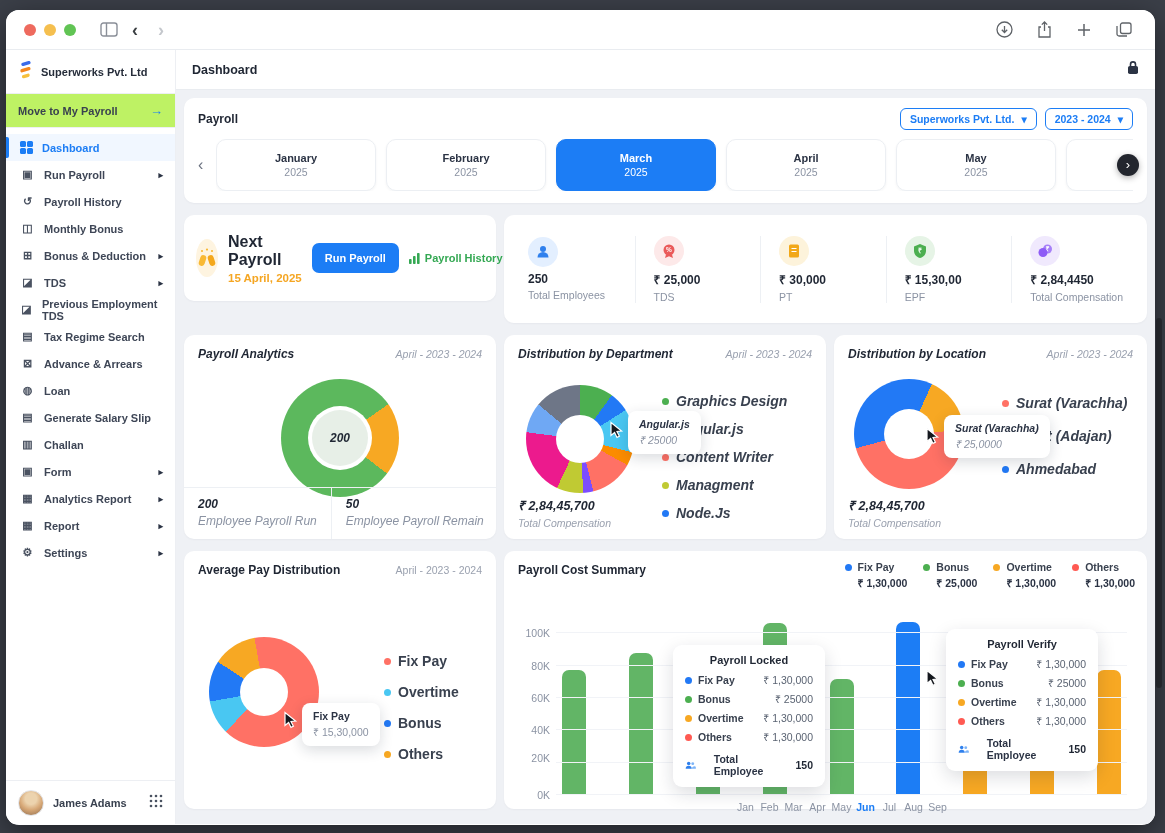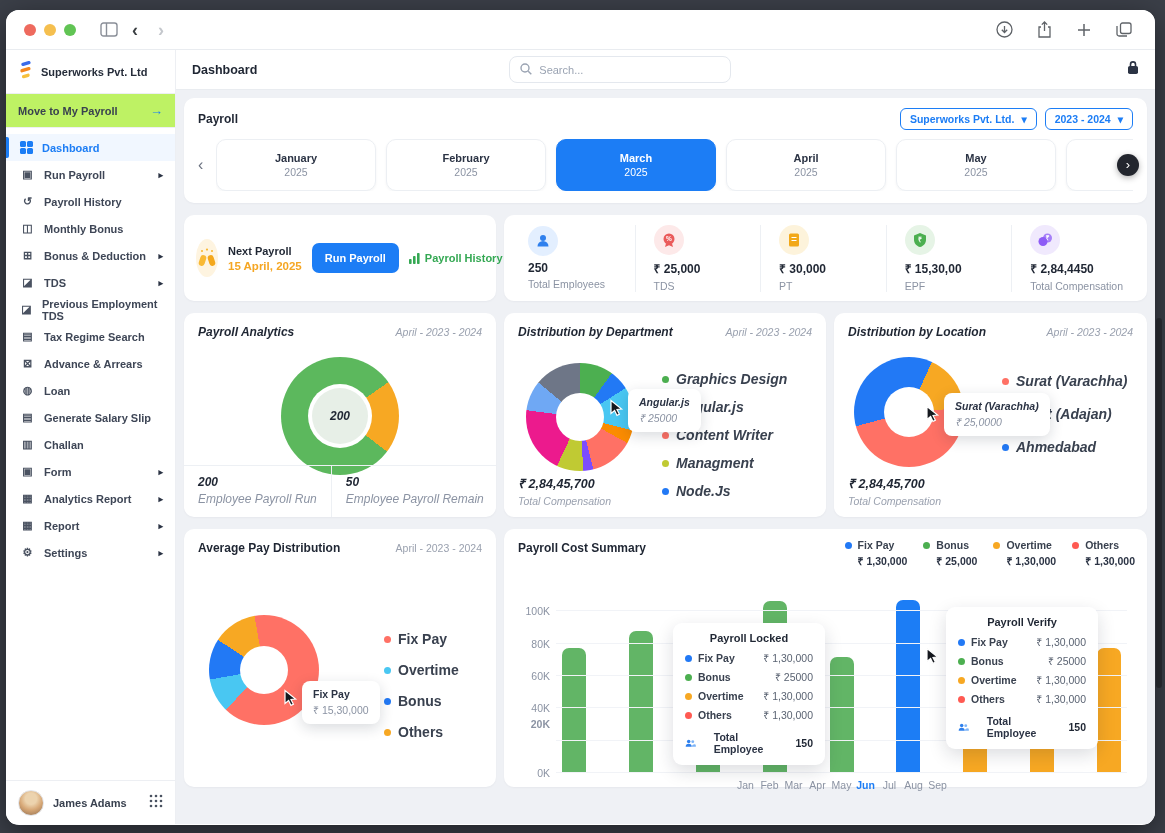--- a/index.html
+++ b/index.html
@@ -63,25 +63,25 @@
   .month-card { flex:0 0 160px; height:52px; border:1px solid #ECEFF3; border-radius:10px; background:#fff; box-shadow:0 1px 3px rgba(20,30,50,.05); display:flex; flex-direction:column; align-items:center; justify-content:center; gap:2px; cursor:pointer; }
   .month-card .mn { font-size:11px; font-weight:bold; color:#2B3344; }
   .month-card .my { font-size:10.5px; color:#8B93A3; }
   .month-card.active { background:#1C7DF5; border-color:#1C7DF5; }
   .month-card.active .mn, .month-card.active .my { color:#fff; }
   .car-next { position:absolute; right:8px; top:50%; margin-top:3px; width:22px; height:22px; border-radius:50%; background:#23262E; color:#fff; display:flex; align-items:center; justify-content:center; font-size:13px; cursor:pointer; box-shadow:0 2px 6px rgba(0,0,0,.3); z-index:5; }
 
   
   .next-card { width:312px; height:86px; display:flex; align-items:center; gap:10px; padding:0 12px; }
   .np-ic { width:38px; height:38px; border-radius:50%; background:#FEF4E0; display:flex; align-items:center; justify-content:center; }
-  .np-label { font-size:11px; font-weight:bold; color:#1F2633; }
+  .np-label { font-size:16px; font-weight:bold; color:#1F2633; }
   .np-date { font-size:11.5px; font-weight:bold; color:#F5A623; margin-top:3px; white-space:nowrap; }
   .btn-run { background:#1C7DF5; color:#fff; font-size:11px; font-weight:bold; border:none; border-radius:7px; padding:9px 13px; cursor:pointer; white-space:nowrap; }
   .link-history { display:flex; align-items:center; gap:5px; color:#34A853; font-size:11px; font-weight:bold; cursor:pointer; white-space:nowrap; }
-  .stats-card { flex:1; height:86px; display:flex; align-items:center; padding:0 6px; }
+  .stats-card { flex:1; height:108px; display:flex; align-items:center; padding:0 6px; }
   .stat { flex:1; padding:0 18px; display:flex; flex-direction:column; gap:3px; }
   .stat + .stat { border-left:1px solid #EDF0F4; }
   .st-ic { width:30px; height:30px; border-radius:50%; display:flex; align-items:center; justify-content:center; margin-bottom:2px; }
   .st-val { font-size:12px; font-weight:bold; color:#1F2633; white-space:nowrap; }
   .st-lab { font-size:10.5px; color:#8B93A3; white-space:nowrap; }
 
   
   .chart-card { position:relative; padding:12px 14px; }
   .c-head { display:flex; align-items:center; justify-content:space-between; }
   .c-title { font-size:12px; font-weight:bold; color:#1F2633; }
@@ -289,29 +289,20 @@
               <circle cx="7" cy="12" r="1.3"></circle>
               <circle cx="12" cy="12" r="1.3"></circle>
             </svg>
         </span>
       </div>
     </aside>
 
     <div class="main">
       <div class="topbar">
         <span class="title">Dashboard</span>
-        <div class="search">
-          <span>
-            <svg width="12" height="12" viewBox="0 0 12 12" fill="none" stroke="#9AA3B2" stroke-width="1.4">
-                <circle cx="5" cy="5" r="4"></circle>
-                <line x1="8.2" y1="8.2" x2="11.3" y2="11.3"></line>
-              </svg>
-          </span>
-          <input placeholder="Search..." style="">
-        </div>
         <span class="lock">
           <svg width="12" height="15" viewBox="0 0 12 15" fill="#2b3344">
               <rect x="1" y="6" width="10" height="8" rx="1.8"></rect>
               <path d="M3.5 6V4.4a2.5 2.5 0 0 1 5 0V6" fill="none" stroke="#2b3344" stroke-width="1.6"></path>
             </svg>
         </span>
       </div>
 
       <div class="content">
 
@@ -642,21 +633,21 @@
                 </div>
             <div class="gridline" style="bottom: 161.818px;"></div>
                 <span class="ytick" style="bottom: 155.818px;">100K</span>
                 <div class="gridline" style="bottom: 129.455px;"></div>
                 <span class="ytick" style="bottom: 123.455px;">80K</span>
                 <div class="gridline" style="bottom: 97.0909px;"></div>
                 <span class="ytick" style="bottom: 91.0909px;">60K</span>
                 <div class="gridline" style="bottom: 64.7273px;"></div>
                 <span class="ytick" style="bottom: 58.7273px;">40K</span>
                 <div class="gridline" style="bottom: 32.3636px;"></div>
-                <span class="ytick" style="bottom: 43px; font-weight: bold;">20K</span>
+                <span class="ytick" style="bottom: 31px;">20K</span>
                 <div class="gridline" style="bottom: 0px;"></div>
                 <span class="ytick" style="bottom: -6px;">0K</span>
                 <div class="big-tip" style="left: 117px; top: 28px;">
                   <div class="bt-title">Payroll Locked</div>
                   <div class="bt-row">
                     <span class="lg-dot" style="background: rgb(34, 121, 245);"></span>
                     <span class="bt-name">Fix Pay</span>
                     <span class="bt-val">₹ 1,30,000</span>
                   </div>
                   <div class="bt-row">

